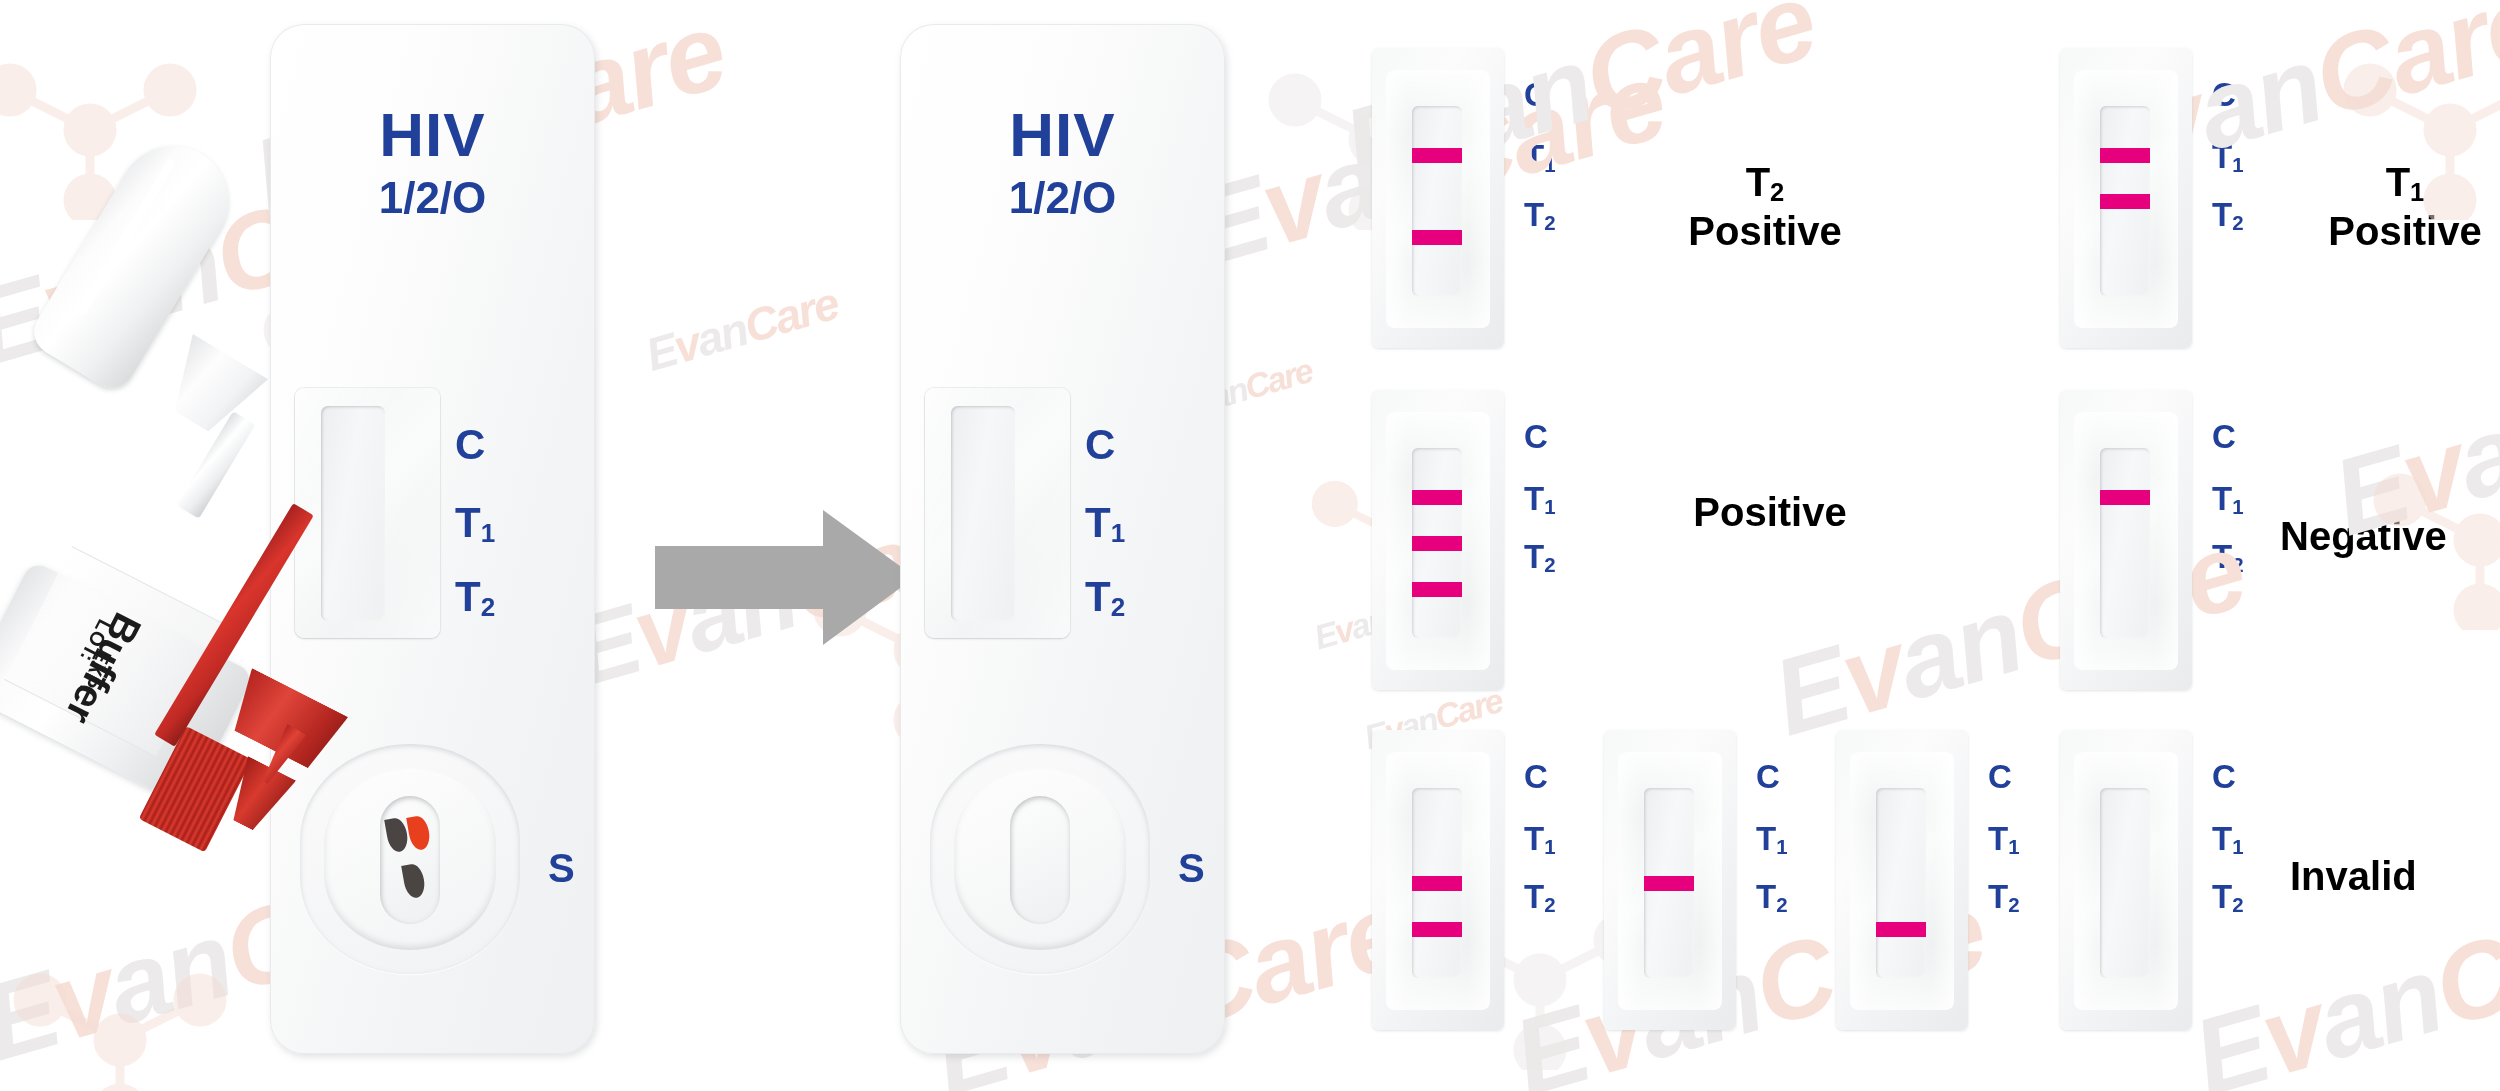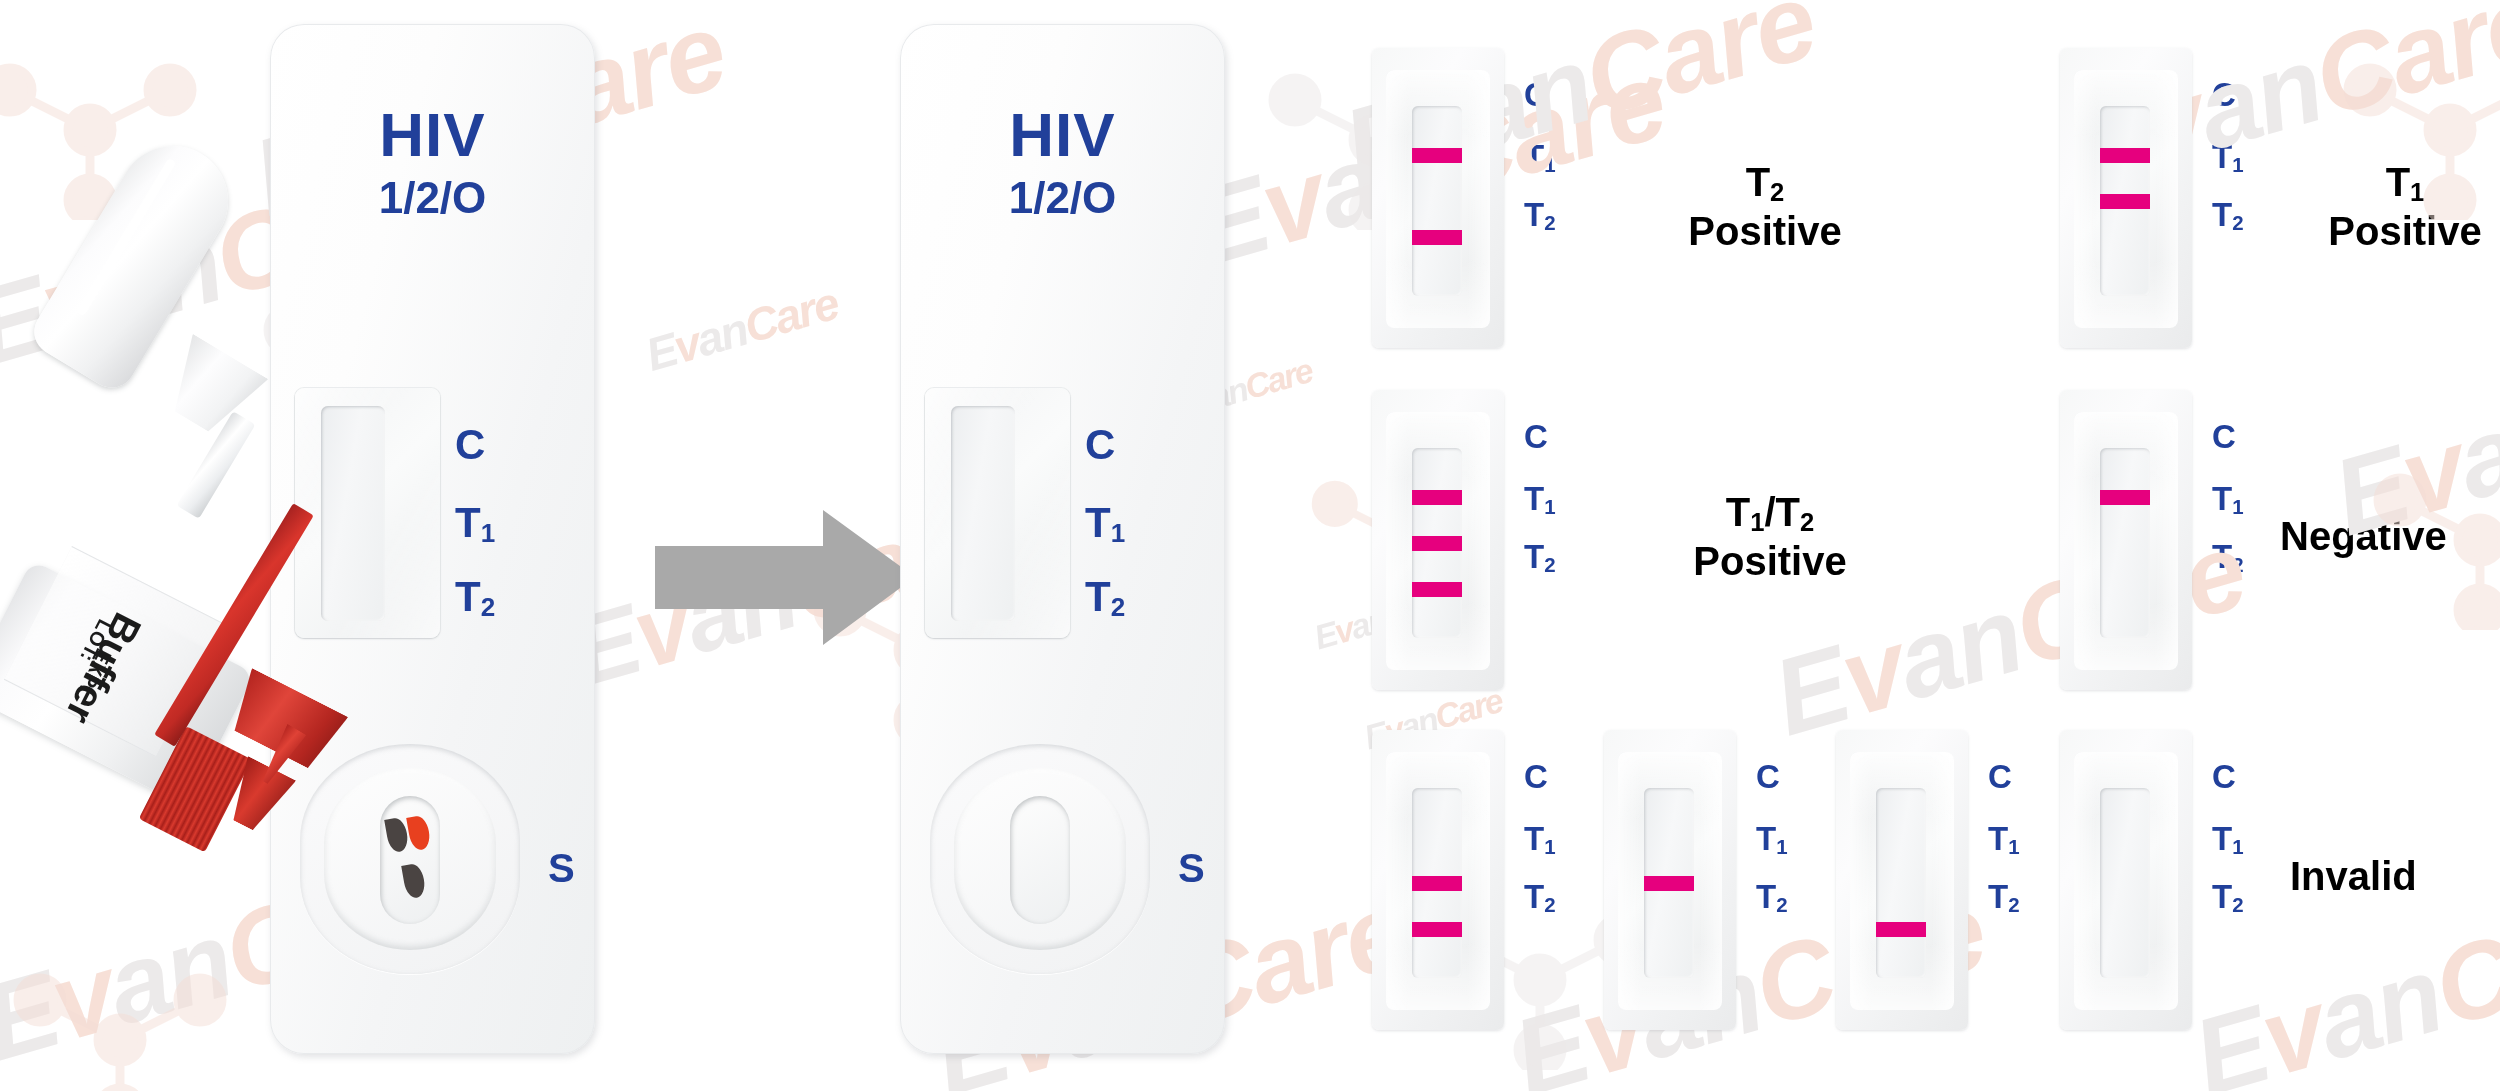--- a/index.html
+++ b/index.html
@@ -429,21 +429,20 @@
       <div class="band" style="top:88px;height:15px;background:#e6007e;"></div>
       <div class="band" style="top:134px;height:15px;background:#e6007e;"></div>
     </div>
   </div>
   <div class="rlabels" style="left:1524px;top:420px;">
     <div class="lab" style="margin-bottom:29px;">C</div>
     <div class="lab" style="margin-bottom:25px;"><span>T</span><sub>1</sub></div>
     <div class="lab"><span>T</span><sub>2</sub></div>
   </div>
   <div class="rtext" style="left:1610px;top:488px;width:320px;">
-    <div>T<sub>1</sub>/T<sub>2</sub></div>
     <div>Positive</div>
   </div>
 
   <div class="rcard" style="left:2060px;top:390px;width:132px;height:300px;">
     <div class="rbody"></div>
     <div class="rwin" style="left:14px;top:22px;width:104px;height:258px;"></div>
     <div class="rstrip" style="left:40px;top:58px;width:50px;height:190px;">
       <div class="band" style="top:42px;height:15px;background:#e6007e;"></div>
     </div>
   </div>

